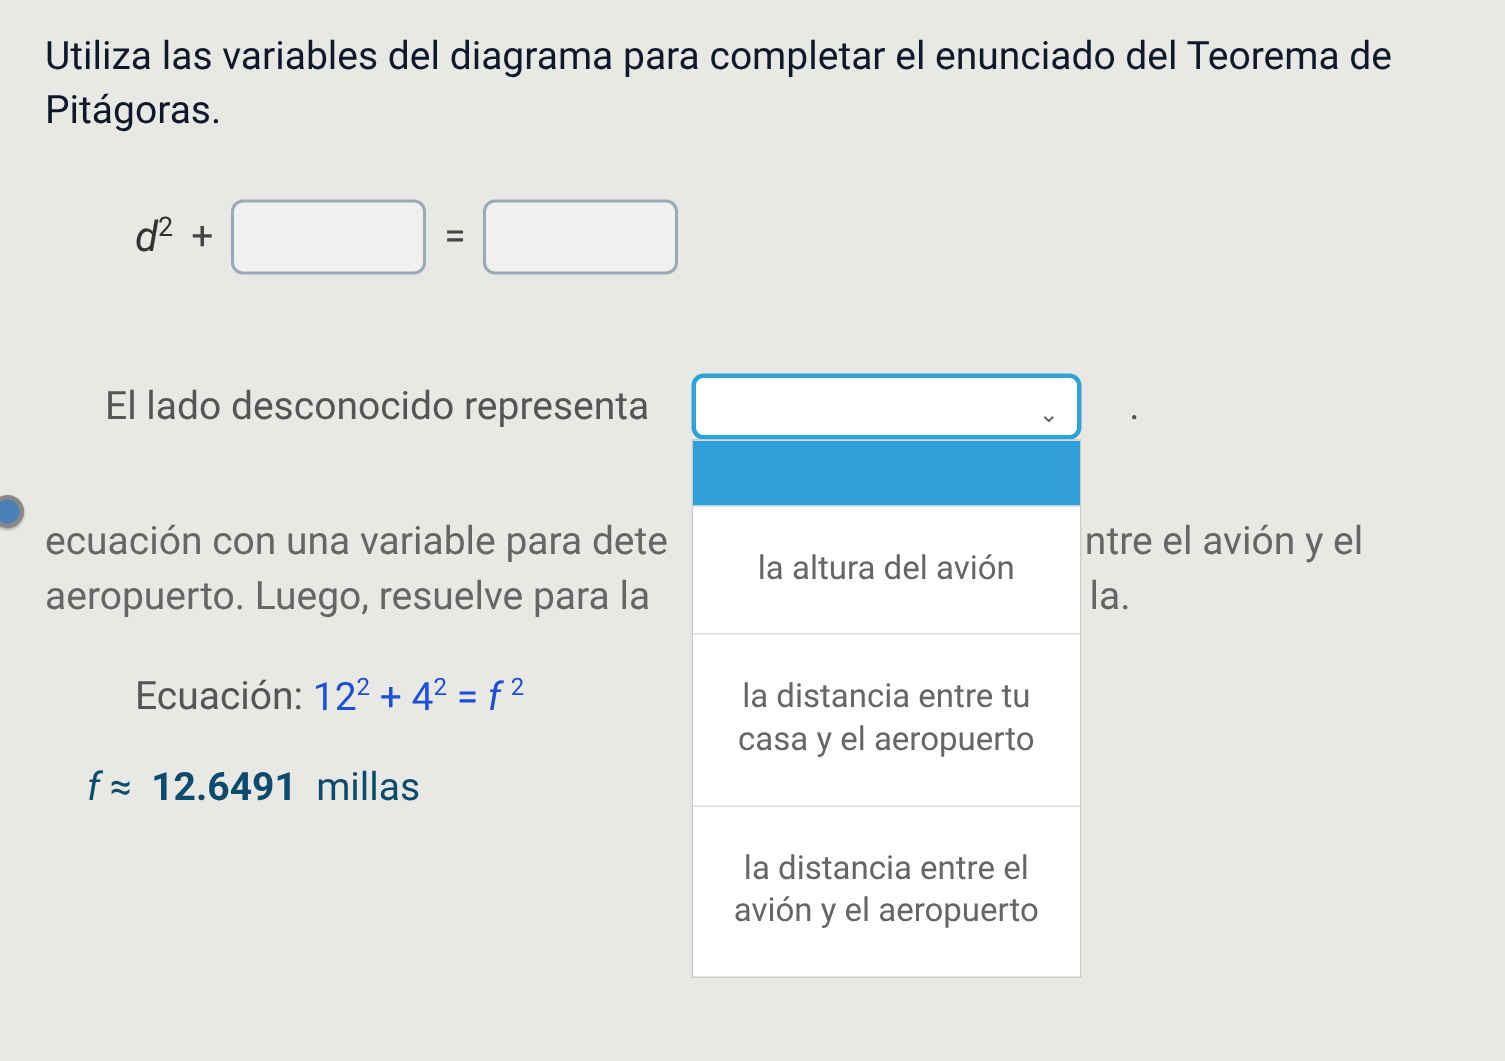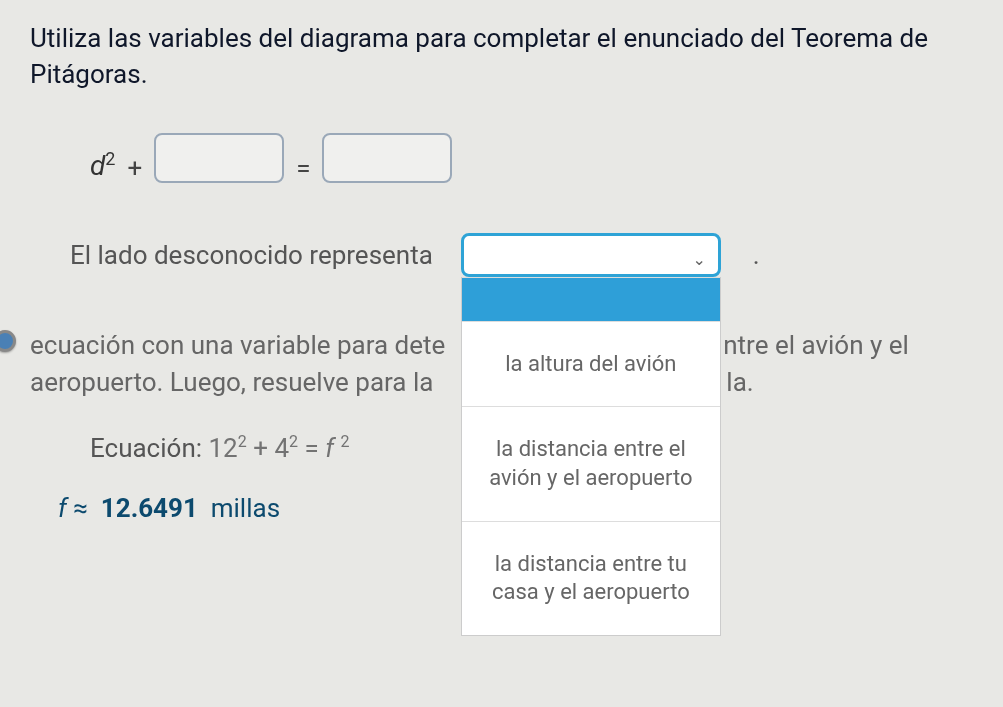--- a/index.html
+++ b/index.html
@@ -17,24 +17,24 @@
       position: relative;
     }
     .instruction {
       font-size: 26px;
       line-height: 1.4;
       color: #0f172a;
       margin-bottom: 40px;
     }
     .equation-row {
       display: flex;
-      align-items: flex-end;
+      align-items: center;
       gap: 12px;
       margin-left: 60px;
-      margin-bottom: 50px;
+      margin-bottom: 66px;
     }
     .var-squared {
       font-size: 28px;
       font-style: italic;
       color: #333;
     }
     .var-squared sup {
       font-size: 18px;
       font-style: normal;
     }
@@ -118,21 +118,21 @@
       white-space: nowrap;
     }
     .eq-label {
       margin-left: 60px;
       margin-top: 30px;
       font-size: 26px;
       color: #555;
     }
     .eq-formula {
       font-size: 26px;
-      color: #737373;
+      color: #1d4ed8;
     }
     .eq-formula sup {
       font-size: 16px;
     }
     .result-row {
       margin-left: 28px;
       margin-top: 30px;
       font-size: 26px;
       color: #0c4a6e;
     }
@@ -179,22 +179,22 @@
 
 <div class="sentence-row">
   <span class="sentence-text">El lado desconocido representa</span>
   <div class="dropdown-wrapper">
     <div class="dropdown-select">
       <span class="dropdown-arrow">⌄</span>
     </div>
     <div class="dropdown-options">
       <div class="dropdown-option highlighted"></div>
       <div class="dropdown-option">la altura del avión</div>
+      <div class="dropdown-option">la distancia entre tu casa y el aeropuerto</div>
       <div class="dropdown-option">la distancia entre el avión y el aeropuerto</div>
-      <div class="dropdown-option">la distancia entre tu casa y el aeropuerto</div>
     </div>
   </div>
   <span class="period">.</span>
 </div>
 
 <div class="paragraph-block">
   <div class="para-line">
     <span>ecuación con una variable para dete</span>
     <span class="para-gap-right"></span>
     <span>ntre el avión y el</span>

